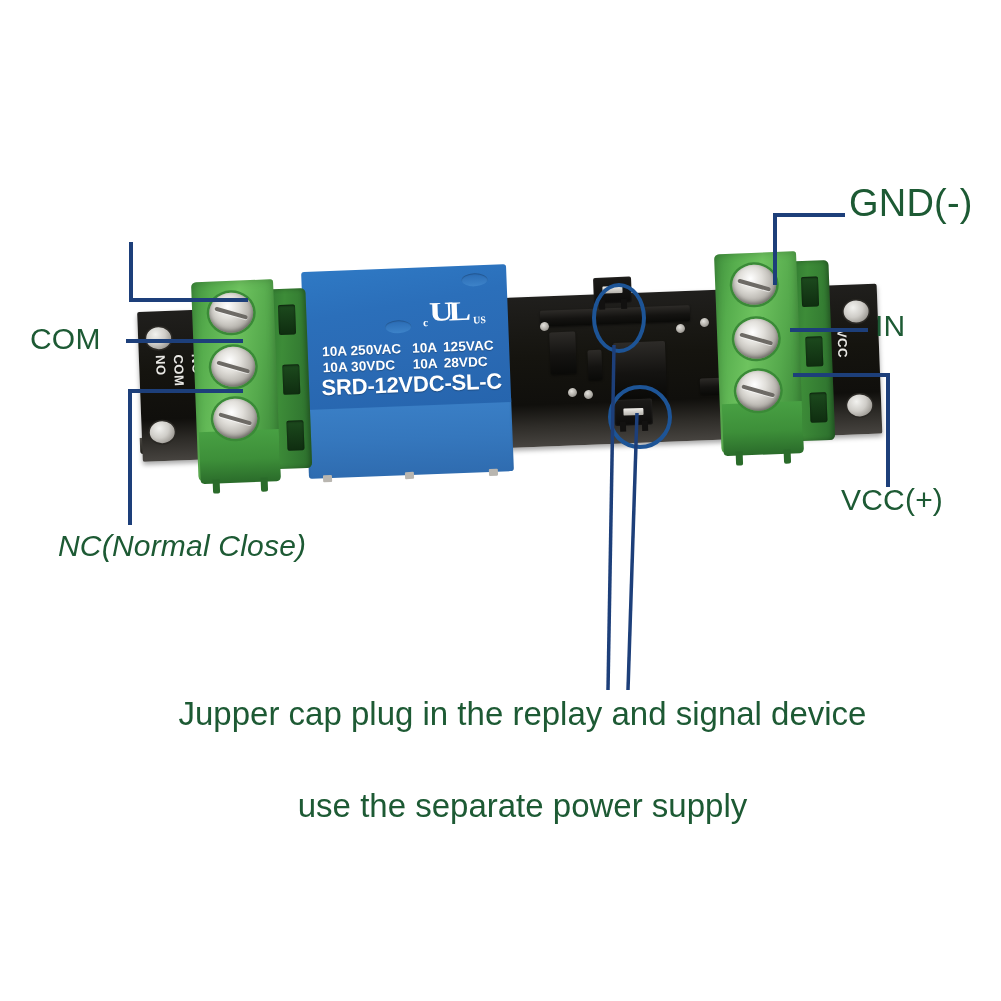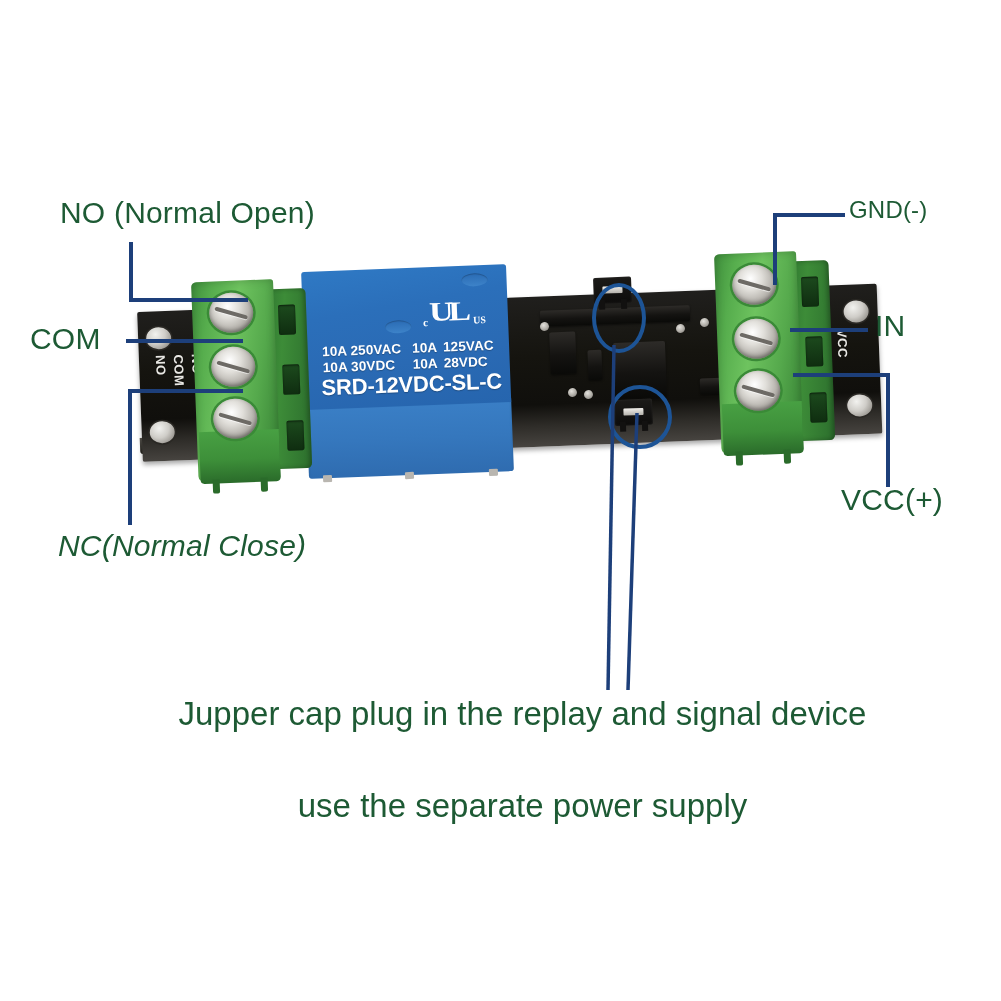--- a/index.html
+++ b/index.html
@@ -400,27 +400,26 @@
 
       <path d="M 888 487 L 888 375 L 793 375"></path>
     </g>
     <g fill="none" stroke="#1d3f7a" stroke-width="3.5" stroke-linecap="butt">
 
       <path d="M 614 345 L 608 690"></path>
       <path d="M 637 413 L 628 690"></path>
     </g>
   </svg>
 
-  <div class="anno" style="left:60px; top:198px; font-size:30px;">NO (Normal Open)</div>
 
   <div class="anno" style="left:30px; top:324px; font-size:30px;">COM</div>
 
   <div class="anno" style="left:58px; top:531px; font-size:30px;font-style:italic;">NC(Normal Close)</div>
 
-  <div class="anno" style="left:849px; top:198px; font-size:24px;">GND(-)</div>
+  <div class="anno" style="left:849px; top:184px; font-size:38px;">GND(-)</div>
 
   <div class="anno" style="left:875px; top:311px; font-size:30px;">IN</div>
 
   <div class="anno" style="left:841px; top:485px; font-size:30px;">VCC(+)</div>
 
   <div class="caption" style="top:697px;">Jupper cap plug in the replay and signal device</div>
   <div class="caption" style="top:789px;">use the separate power supply</div>
 
 </div>
 

